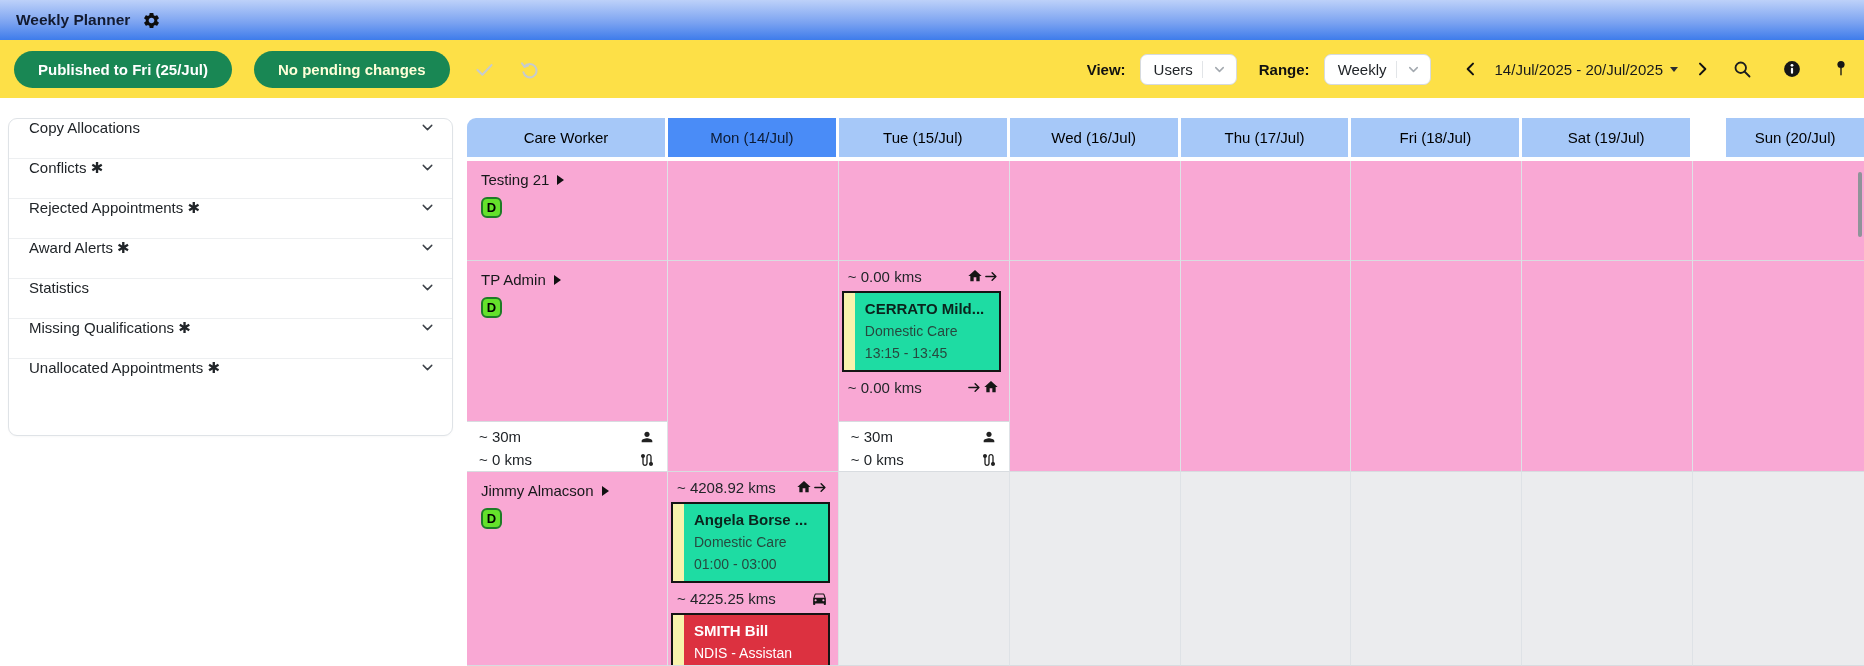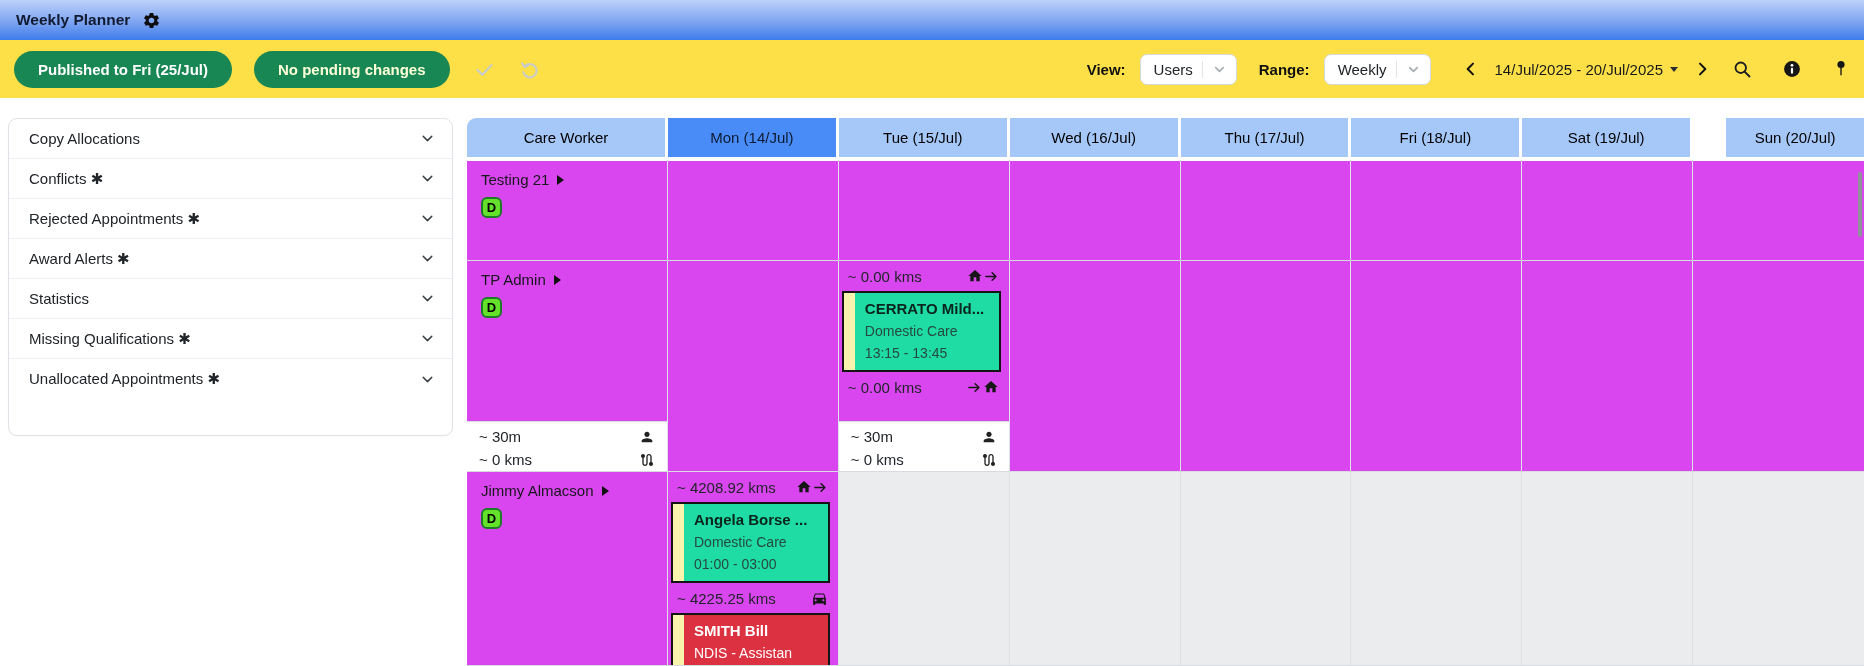--- a/index.html
+++ b/index.html
@@ -30,35 +30,35 @@
   .navchev{display:inline-flex;cursor:pointer;padding:2px;}
   .daterange{font-size:15px;font-weight:500;color:#17191b;display:flex;align-items:center;gap:7px;cursor:pointer;}
   .caret-down{width:0;height:0;border-left:4.5px solid transparent;border-right:4.5px solid transparent;
     border-top:5px solid #2b2e31;display:inline-block;}
   .round-icon{display:inline-flex;cursor:pointer;margin-left:6px;}
 
   
   .sidebar{position:absolute;left:8px;top:118px;width:445px;height:318px;background:#fff;
     border:1px solid #dfe3e7;border-radius:9px;overflow:hidden;
     box-shadow:0 1px 2px rgba(0,0,0,0.03);}
-  .acc-item{height:40px;display:flex;align-items:center;padding:0 16px 0 20px;
+  .acc-item{height:40px;display:flex;padding:0 16px 0 20px;
     border-bottom:1px solid #edeff1;cursor:pointer;font-size:15px;color:#212529;}
   .acc-item:last-child{border-bottom:none;}
   .acc-item .chev{margin-left:auto;display:inline-flex;}
 
   
   .calendar{position:absolute;left:467px;top:118px;right:0;bottom:0;background:#fff;
     display:grid;grid-template-columns:201px repeat(7,1fr);grid-template-rows:43px 100px 211px auto;}
   .hcell{background:#a6c8f8;display:flex;align-items:center;justify-content:center;
     font-size:15px;color:#000000;border-right:3px solid #fff;border-bottom:4px solid #fff;cursor:pointer;}
   .hcell.first{border-top-left-radius:9px;}
   .hcell.last{border-right:none;margin-left:33px;}
   .hcell.active{background:#4a8cf7;color:#0d1b33;}
   .cell{border-right:1px solid #dee2e6;border-bottom:1px solid #d8dce0;position:relative;
-    background:#d946ef;overflow:hidden;}
+    background:#f9a8d4;overflow:hidden;}
   .cell.gray{background:#ebecee;}
   .cell.noright{border-right:none;}
   .workercell{padding:10px 14px;}
   .worker-name{font-size:15px;color:#16181a;display:flex;align-items:center;gap:8px;cursor:pointer;}
   .tri-right{width:0;height:0;border-top:5px solid transparent;border-bottom:5px solid transparent;
     border-left:7px solid #111;display:inline-block;}
   .dbadge{margin-top:9px;width:21px;height:21px;background:#65e12b;border:2px solid #1d7d26;
     border-radius:6px;display:flex;align-items:center;justify-content:center;
     font-size:13px;font-weight:bold;color:#000;cursor:pointer;}
 

